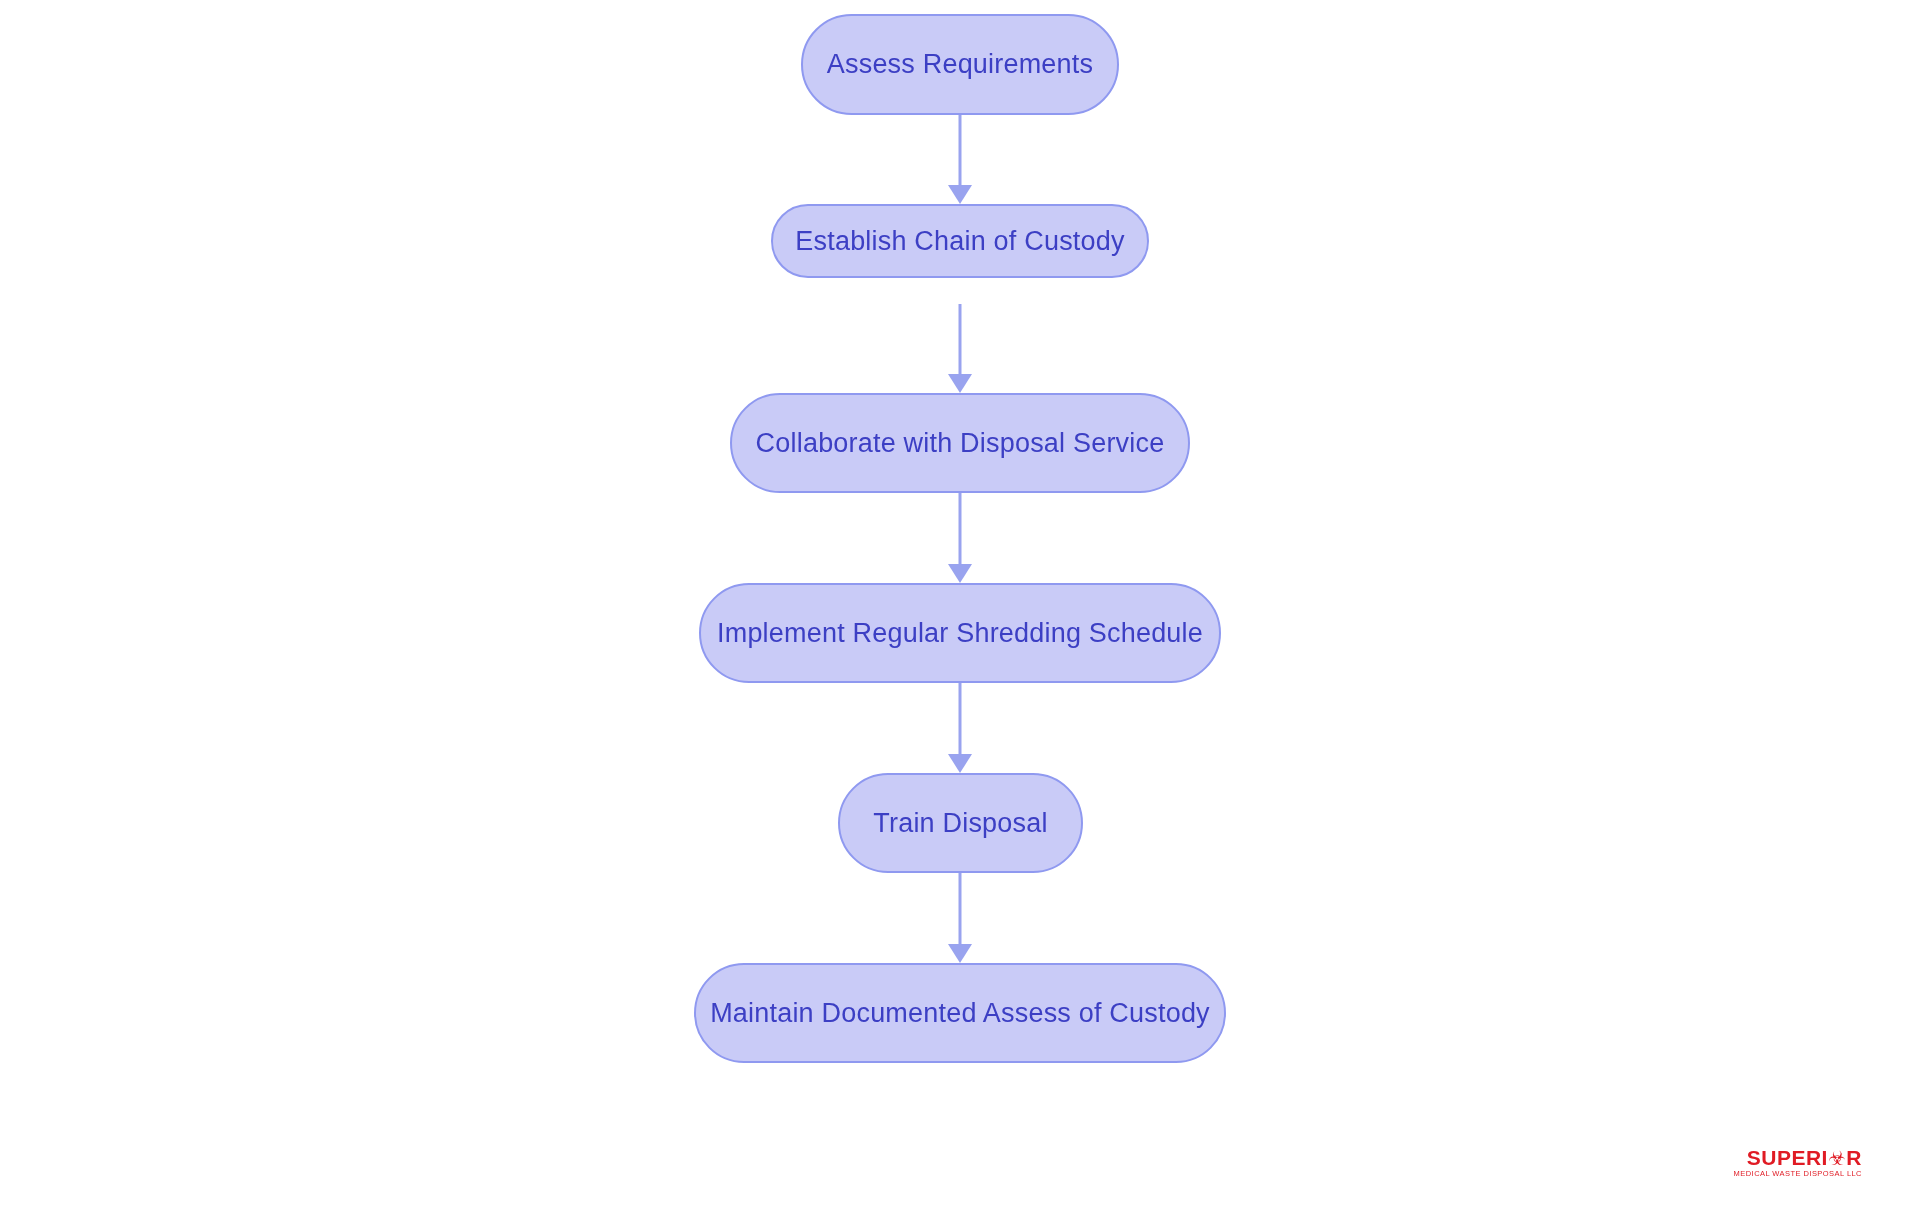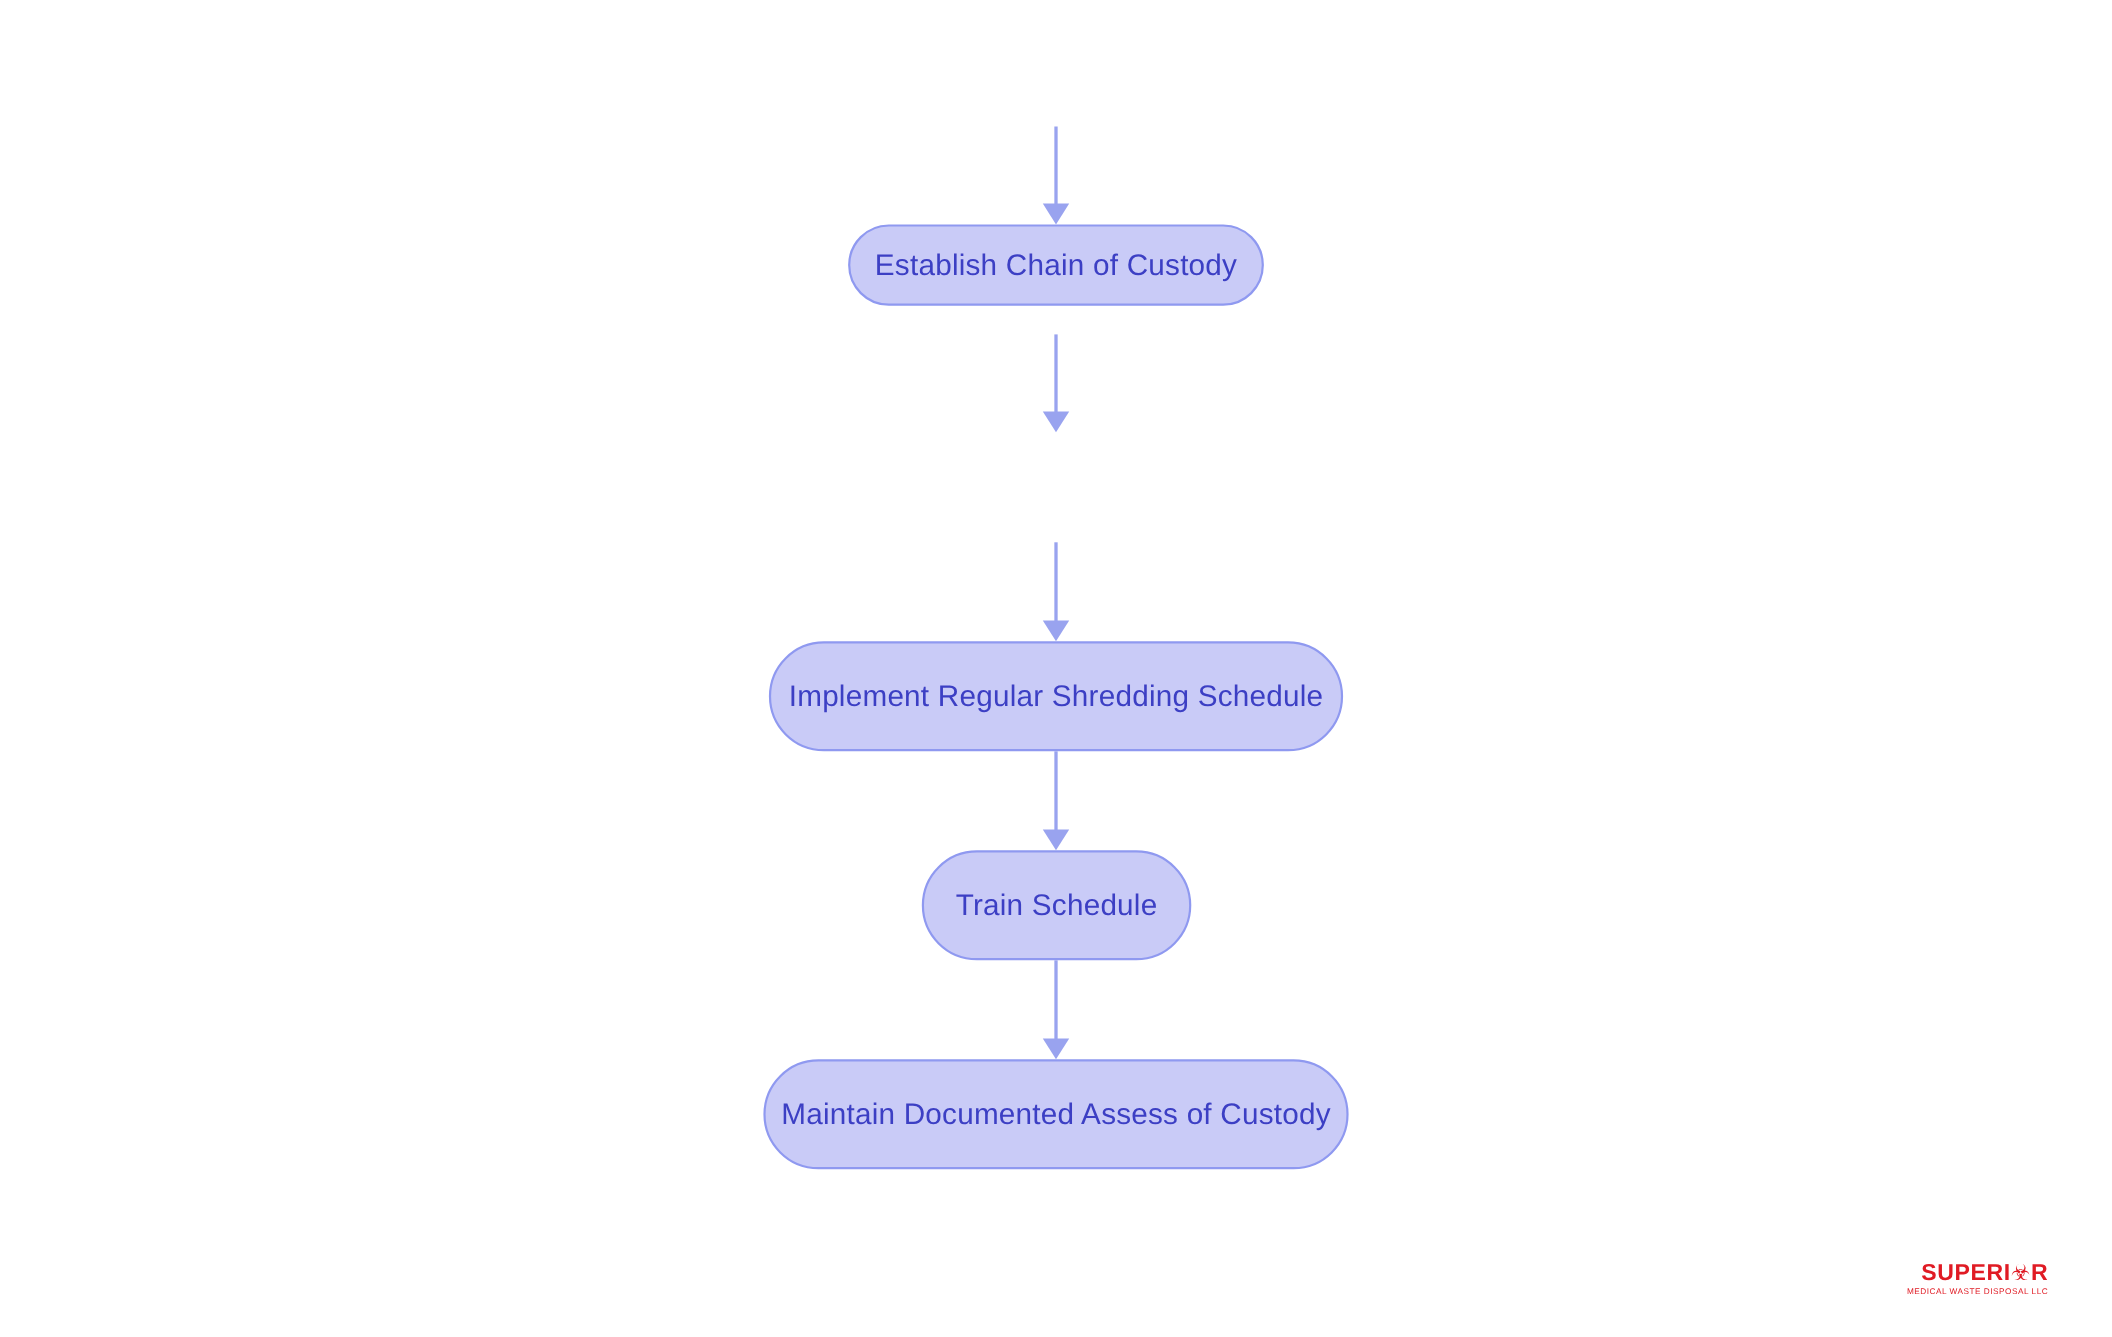--- a/index.html
+++ b/index.html
@@ -80,52 +80,58 @@
     font-weight:normal;
     letter-spacing:0.45px;
     white-space:nowrap;
   }
 </style>
 </head>
 <body>
 
 <div class="canvas">
 
+  <div class="node n1">
+    <span class="node-label">Assess Requirements</span>
+  </div>
 
   <div class="arrow a1">
     <div class="arrow-line"></div>
     <div class="arrow-head"></div>
   </div>
 
   <div class="node n2">
     <span class="node-label">Establish Chain of Custody</span>
   </div>
 
   <div class="arrow a2">
     <div class="arrow-line"></div>
     <div class="arrow-head"></div>
   </div>
 
+  <div class="node n3">
+    <span class="node-label">Collaborate with Disposal Service</span>
+  </div>
 
   <div class="arrow a3">
     <div class="arrow-line"></div>
     <div class="arrow-head"></div>
   </div>
 
   <div class="node n4">
     <span class="node-label">Implement Regular Shredding Schedule</span>
   </div>
 
   <div class="arrow a4">
     <div class="arrow-line"></div>
     <div class="arrow-head"></div>
   </div>
 
   <div class="node n5">
-    <span class="node-label">Train Schedule</span>
+    <span class="node-label">Train Disposal</span>
   </div>
 
   <div class="arrow a5">
     <div class="arrow-line"></div>
     <div class="arrow-head"></div>
   </div>
 
   <div class="node n6">
     <span class="node-label">Maintain Documented Assess of Custody</span>
   </div>

